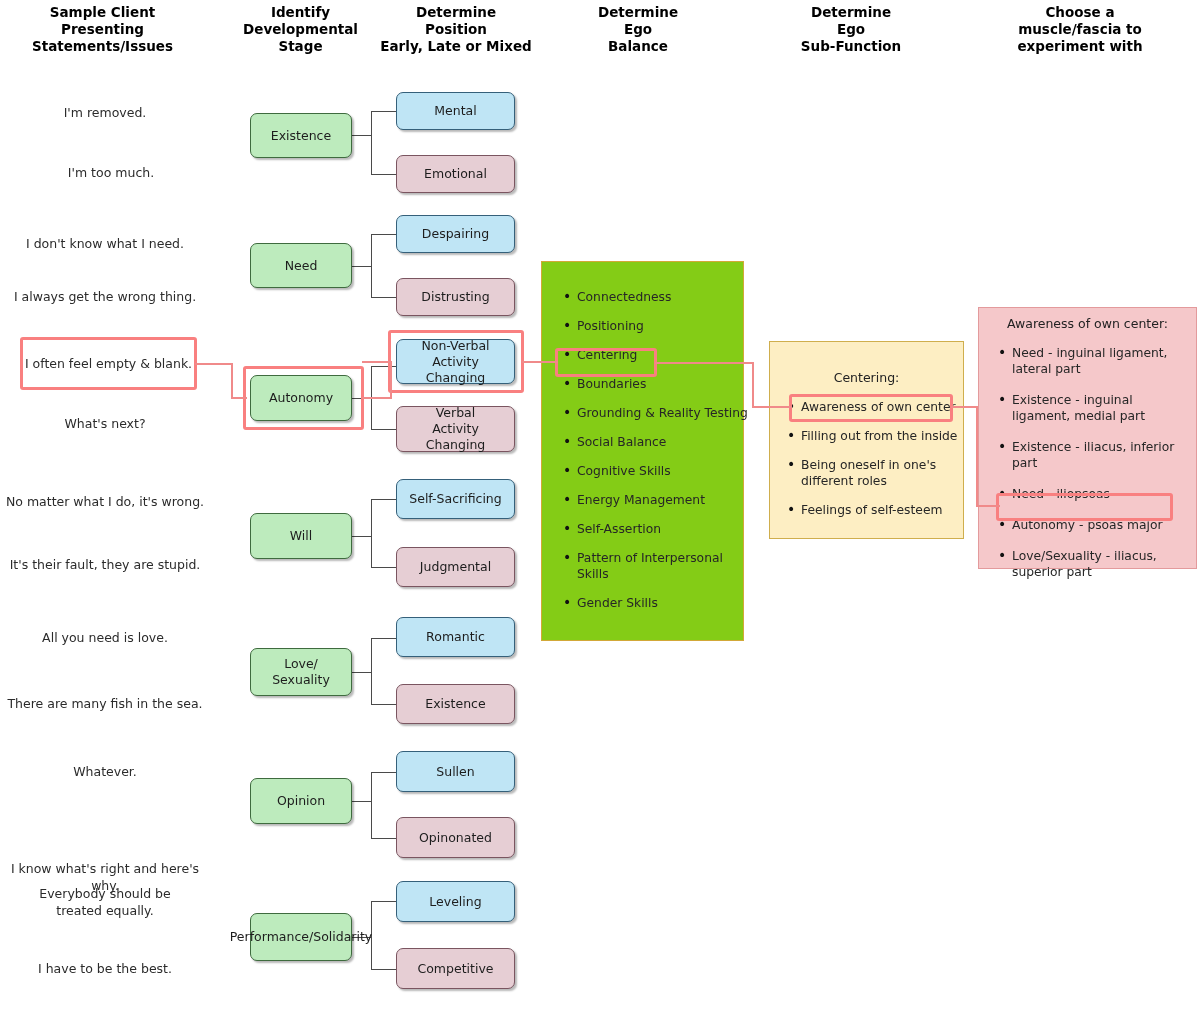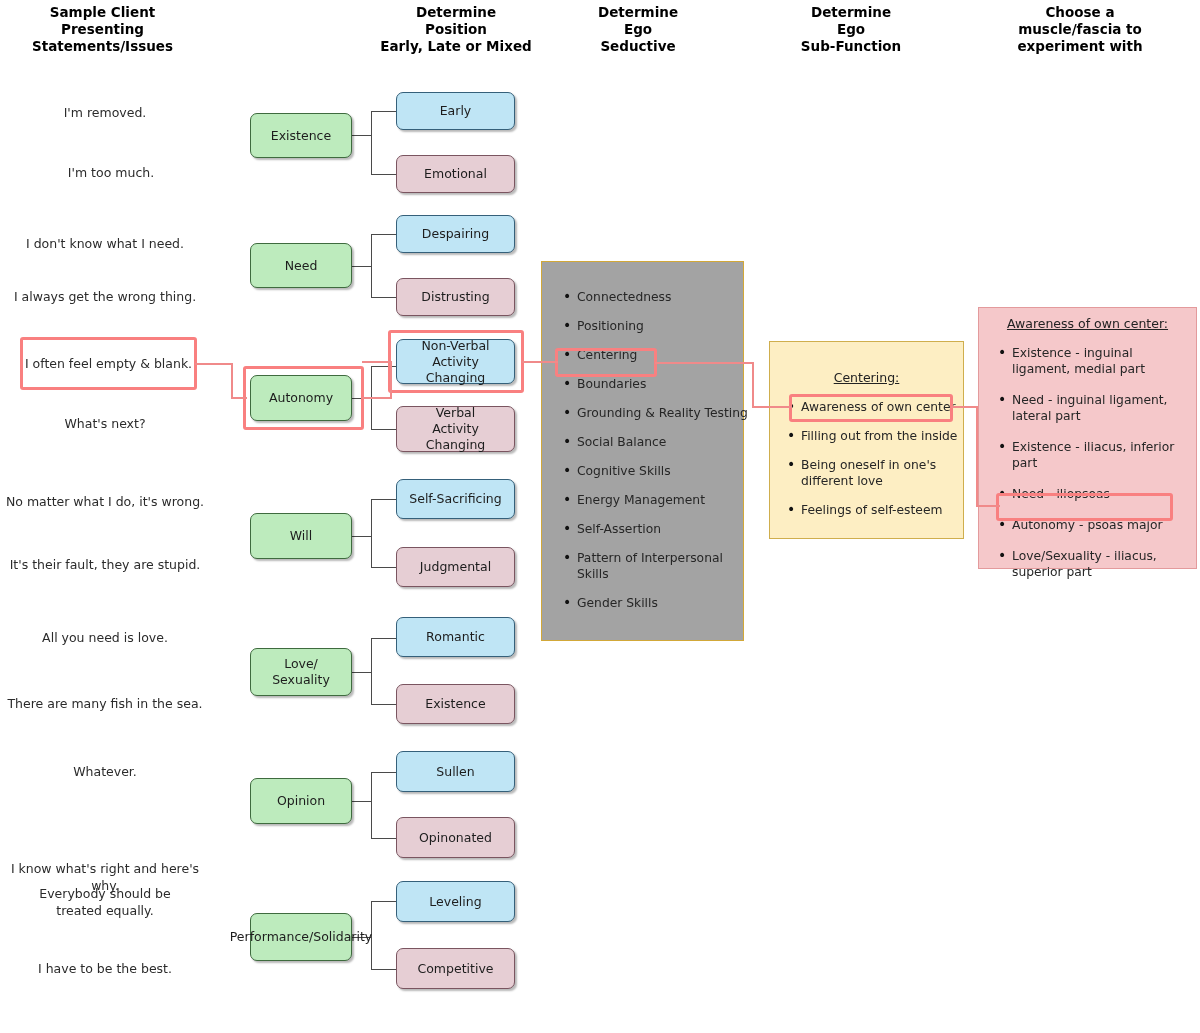--- a/index.html
+++ b/index.html
@@ -28,51 +28,56 @@
   
   .rln{position:absolute;background:#f08a8a;}
   .rln.h{height:2px;}
   .rln.v{width:2px;}
   .hl{position:absolute;border:3px solid #f98080;border-radius:3px;box-sizing:border-box;
       background:transparent;pointer-events:none;}
   .hl.filled{background:#ffffff;}
 
   
   .panel{position:absolute;box-sizing:border-box;border:1px solid #c9a227;}
-  .panel.orange{background:#a3a3a3;border-color:#d2a838;}
+  .panel.orange{background:#84cc16;border-color:#d2a838;}
   .panel.yellow{background:#fdeec3;border-color:#cfae4d;}
   .panel.rose{background:#f5c8ca;border-color:#e39a9c;}
-  .panel-title{text-align:center;font-size:12.5px;color:#222;text-decoration:underline;margin:28px 0 14px 0;}
+  .panel-title{text-align:center;font-size:12.5px;color:#222;margin:28px 0 14px 0;}
   ul.plist{list-style:none;margin:0;padding:0;}
   ul.plist li{position:relative;font-size:12.3px;line-height:16px;color:#262626;margin:0 0 13px 0;padding-left:17px;}
   ul.plist li:before{content:"\2022";position:absolute;left:3px;top:-1px;font-size:14px;color:#111;}
   .panel.orange ul.plist{margin:27px 0 0 18px;width:190px;}
   .panel.yellow ul.plist{margin:0 0 0 14px;width:180px;}
   .panel.rose ul.plist{margin:8px 0 0 16px;width:196px;}
   .panel.rose ul.plist li{margin-bottom:15px;}
 </style>
 </head>
 <body>
 
 <div id="canvas">
 
   <div class="col-head" style="left:5px;top:4px;width:195px;">
     <div>Sample Client</div>
     <div>Presenting</div>
     <div>Statements/Issues</div>
   </div>
+  <div class="col-head" style="left:213px;top:4px;width:175px;">
+    <div>Identify</div>
+    <div>Developmental</div>
+    <div>Stage</div>
+  </div>
   <div class="col-head" style="left:360px;top:4px;width:192px;">
     <div>Determine</div>
     <div>Position</div>
     <div>Early, Late or Mixed</div>
   </div>
   <div class="col-head" style="left:553px;top:4px;width:170px;">
     <div>Determine</div>
     <div>Ego</div>
-    <div>Seductive</div>
+    <div>Balance</div>
   </div>
   <div class="col-head" style="left:765px;top:4px;width:172px;">
     <div>Determine</div>
     <div>Ego</div>
     <div>Sub-Function</div>
   </div>
   <div class="col-head" style="left:975px;top:4px;width:210px;">
     <div>Choose a</div>
     <div>muscle/fascia to</div>
     <div>experiment with</div>
@@ -155,21 +160,21 @@
   <div class="node stage" style="left:250px;top:778px;width:102px;height:46px;text-align:right;">
     <span>Opinion</span>
     </div>
 
   <div class="node stage" style="left:250px;top:913px;width:102px;height:48px;flex-direction:row;">
     <span>Performance/</span>
     <span>Solidarity</span>
     </div>
 
   <div class="node blue" style="left:396px;top:92px;width:119px;height:38px;">
-    <span>Early</span>
+    <span>Mental</span>
     </div>
   <div class="node pink" style="left:396px;top:155px;width:119px;height:38px;">
     <span>Emotional</span>
     </div>
 
   <div class="node blue" style="left:396px;top:215px;width:119px;height:38px;">
     <span>Despairing</span>
     </div>
   <div class="node pink" style="left:396px;top:278px;width:119px;height:38px;">
     <span>Distrusting</span>
@@ -229,31 +234,31 @@
       <li>Gender Skills</li>
     </ul>
   </div>
   <div class="hl" style="left:555px;top:348px;width:102px;height:29px;"></div>
 
   <div class="panel yellow" style="left:769px;top:341px;width:195px;height:198px;">
     <div class="panel-title">Centering:</div>
     <ul class="plist">
       <li>Awareness of own center</li>
       <li>Filling out from the inside</li>
-      <li>Being oneself in one's different love</li>
+      <li>Being oneself in one's different roles</li>
       <li>Feelings of self-esteem</li>
     </ul>
   </div>
   <div class="hl" style="left:789px;top:394px;width:164px;height:28px;"></div>
 
   <div class="panel rose" style="left:978px;top:307px;width:219px;height:262px;">
     <div class="panel-title" style="margin-top:8px;">Awareness of own center:</div>
     <ul class="plist">
+      <li>Need - inguinal ligament, lateral part</li>
       <li>Existence - inguinal ligament, medial part</li>
-      <li>Need - inguinal ligament, lateral part</li>
       <li>Existence - iliacus, inferior part</li>
       <li>Need - iliopsoas</li>
       <li>Autonomy - psoas major</li>
       <li>Love/Sexuality - iliacus, superior part</li>
     </ul>
   </div>
   <div class="hl" style="left:996px;top:493px;width:177px;height:28px;"></div>
 
   <div class="rln h" style="left:195px;top:363px;width:38px;"></div>
   <div class="rln v" style="left:231px;top:363px;height:36px;"></div>

